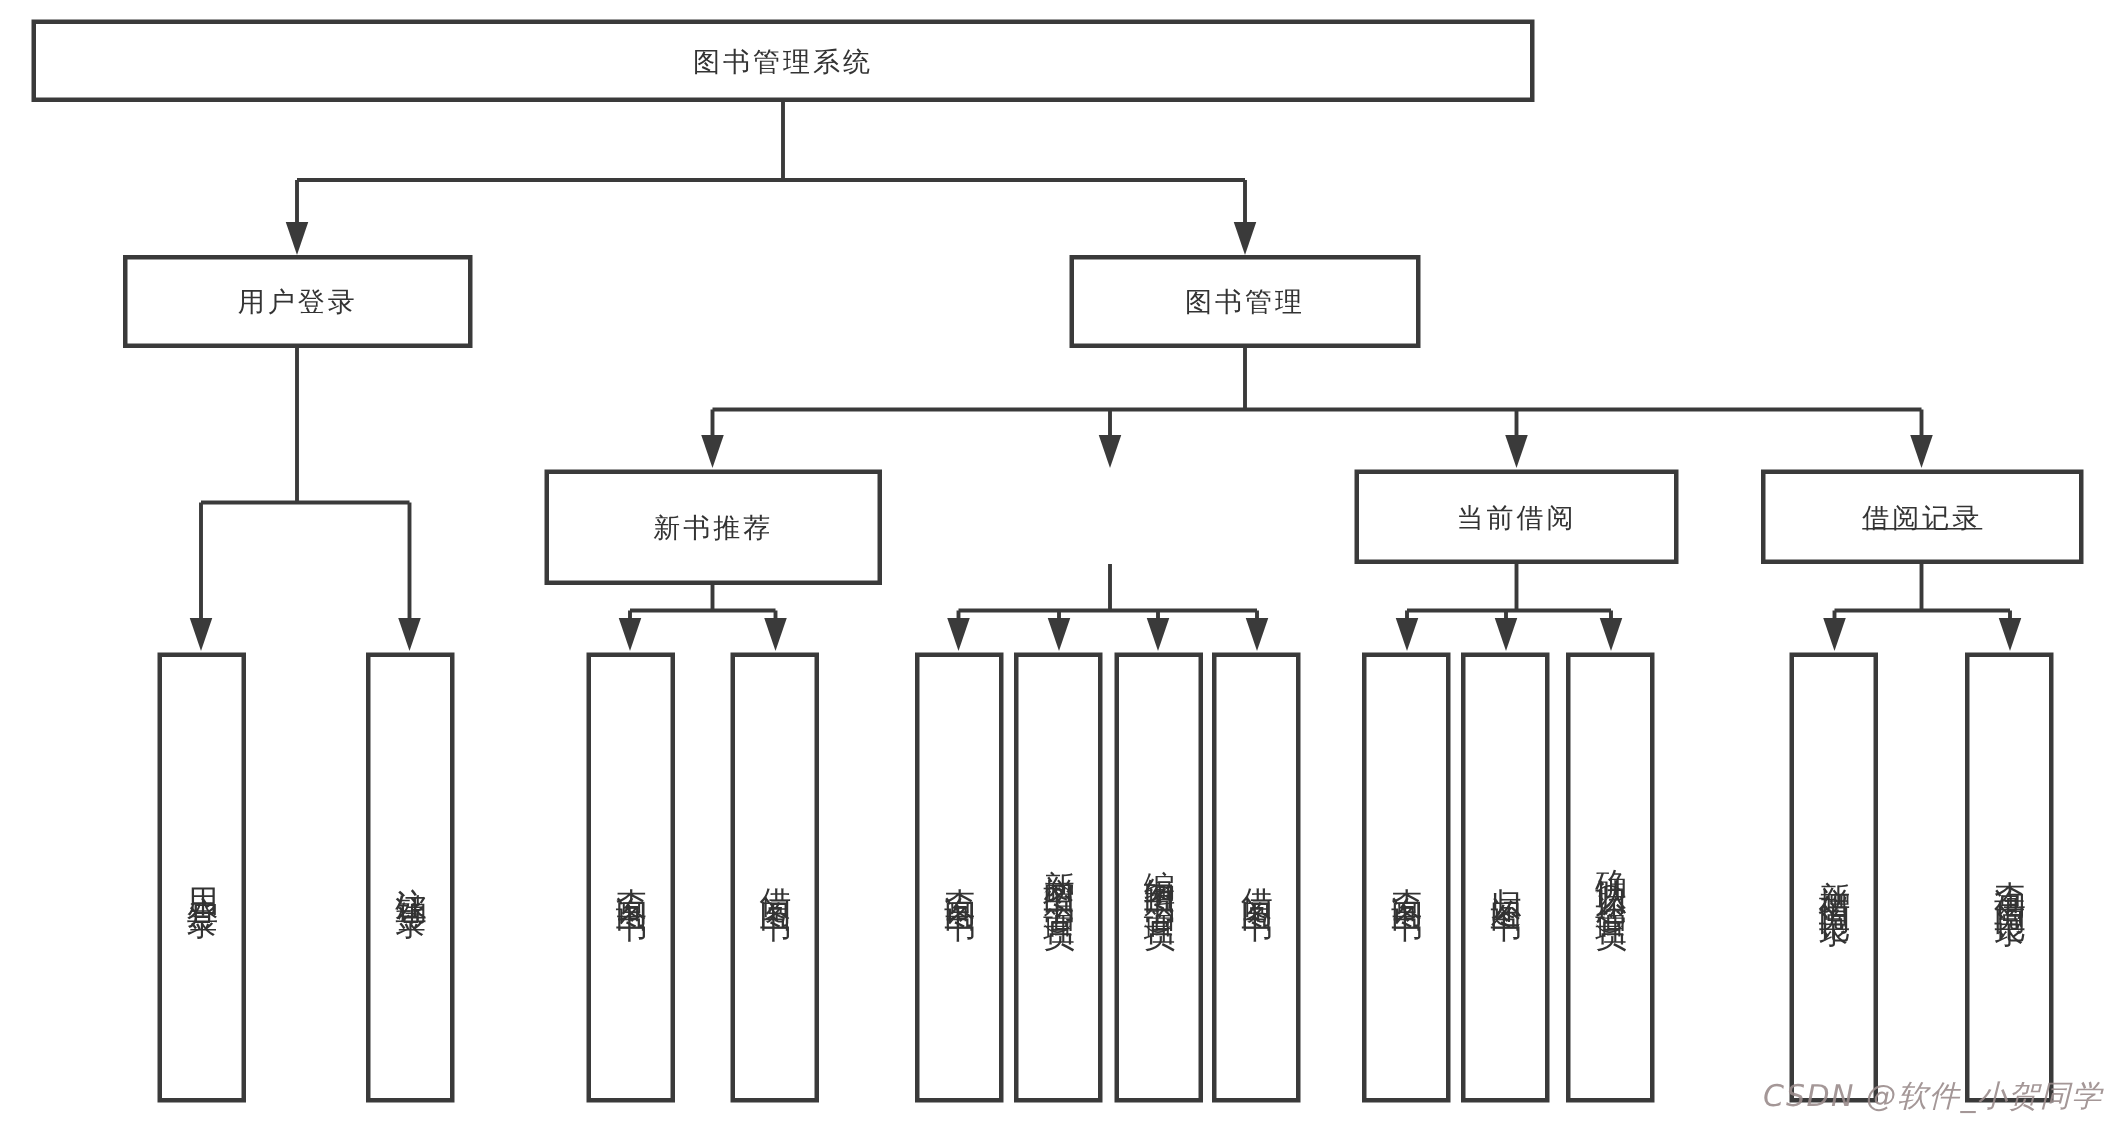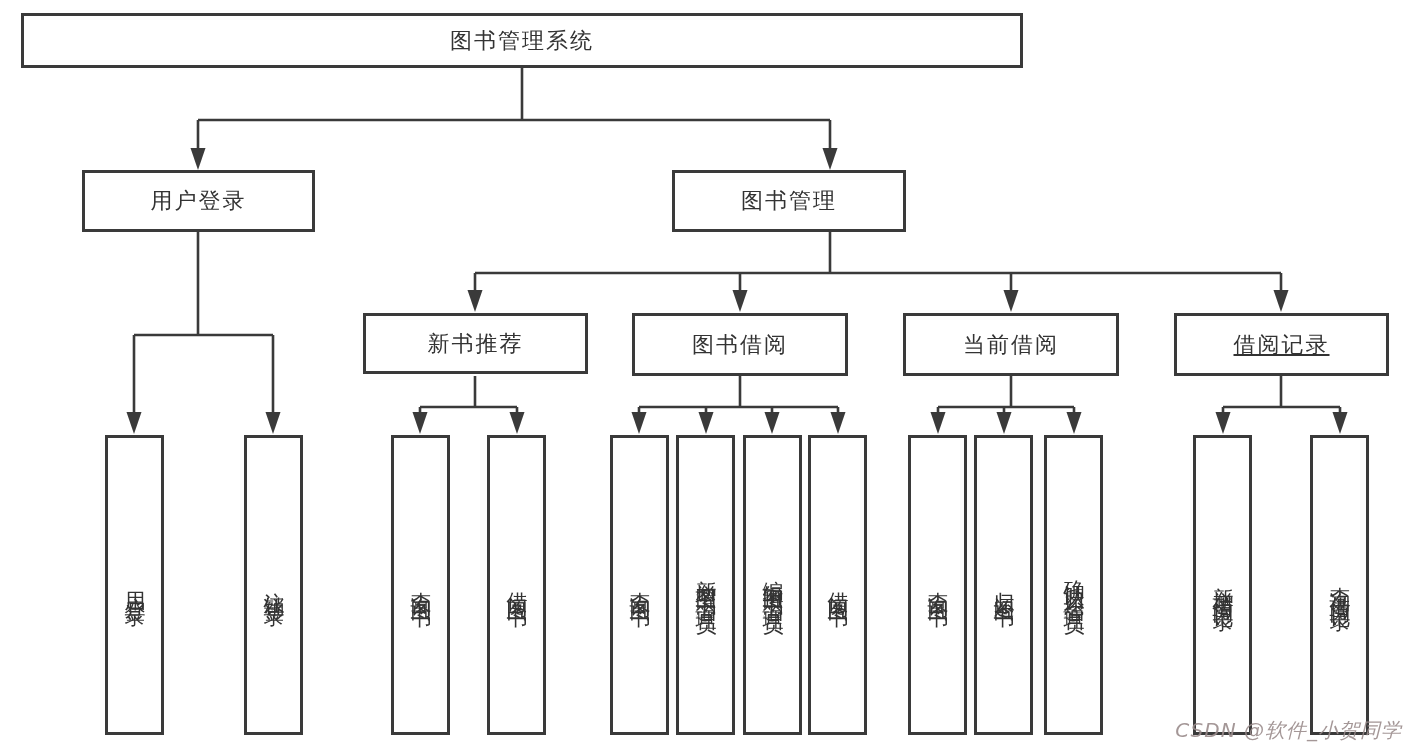--- a/index.html
+++ b/index.html
@@ -20,21 +20,21 @@
     box-sizing: border-box;
     background: #ffffff;
     border: 3px solid #3a3a3a;
     color: #333333;
     display: flex;
     align-items: center;
     justify-content: center;
     text-align: center;
   }
   .h-node {
-    font-size: 22px;
+    font-size: 18px;
     letter-spacing: 2px;
     white-space: nowrap;
   }
   .leaf {
     top: 435px;
     height: 300px;
     width: 59px;
     writing-mode: vertical-rl;
     font-size: 21px;
     letter-spacing: 5px;
@@ -126,24 +126,23 @@
     <line x1="1223" y1="407" x2="1340" y2="407"></line>
     <line x1="1223" y1="407" x2="1223" y2="416"></line>
     <line x1="1340" y1="407" x2="1340" y2="416"></line>
     <polygon points="1215.5,412 1230.5,412 1223,434"></polygon>
     <polygon points="1332.5,412 1347.5,412 1340,434"></polygon>
   </svg>
 
   <div class="box h-node" style="left:21px; top:13px; width:1002px; height:55px;">图书管理系统</div>
 
   <div class="box h-node" style="left:82px; top:170px; width:233px; height:62px;">用户登录</div>
-  <div class="box h-node" style="left:672px; top:170px; width:234px; height:62px;">图书管理</div>
+  <div class="box h-node" style="left:713px; top:170px; width:234px; height:62px;">图书管理</div>
 
-  <div class="box h-node" style="left:363px; top:313px; width:225px; height:61px;">新书推荐</div>
-  <div class="box h-node" style="left:632px; top:313px; width:216px; height:63px;">图书借阅</div>
+  <div class="box h-node" style="left:363px; top:313px; width:225px; height:77px;">新书推荐</div>
   <div class="box h-node" style="left:903px; top:313px; width:216px; height:63px;">当前借阅</div>
   <div class="box h-node" style="left:1174px; top:313px; width:215px; height:63px;text-decoration:underline;">借阅记录</div>
 
   <div class="box leaf" style="left:105px;">用户登录</div>
   <div class="box leaf" style="left:244px;">注销登录</div>
 
   <div class="box leaf" style="left:391px;">查询图书</div>
   <div class="box leaf" style="left:487px;">借阅图书</div>
 
   <div class="box leaf" style="left:610px;">查询图书</div>

